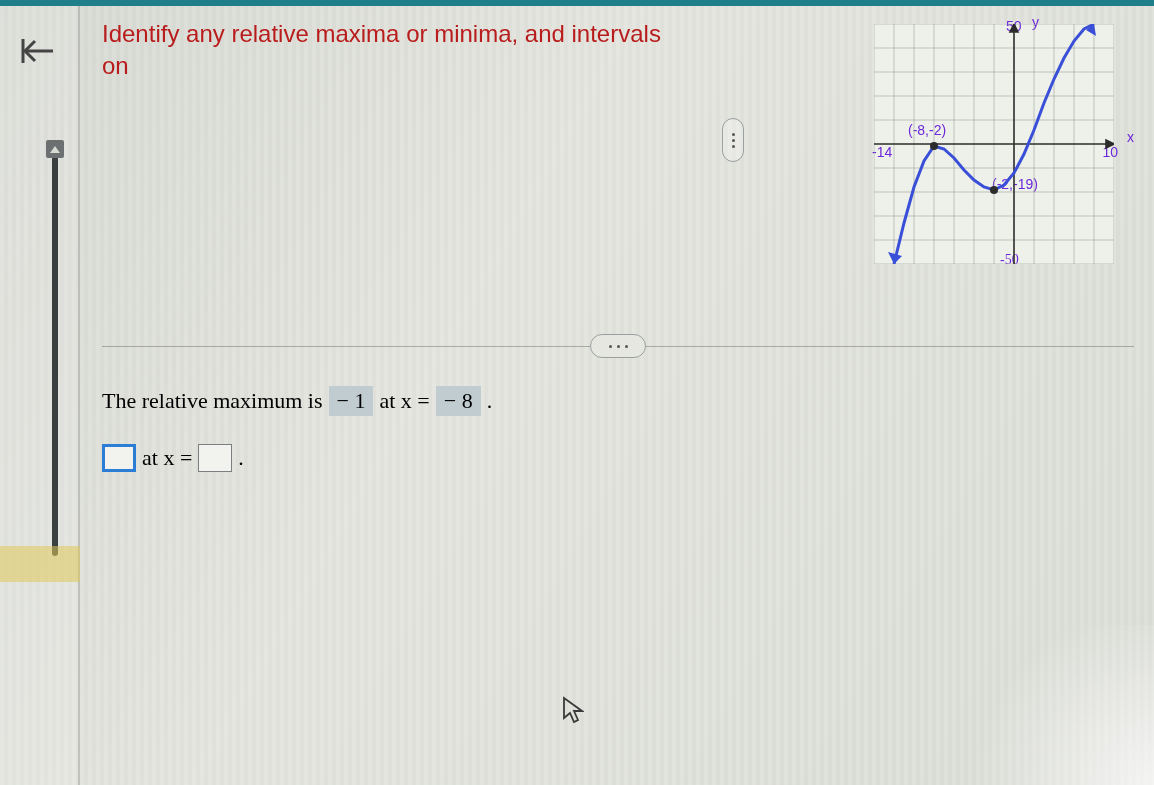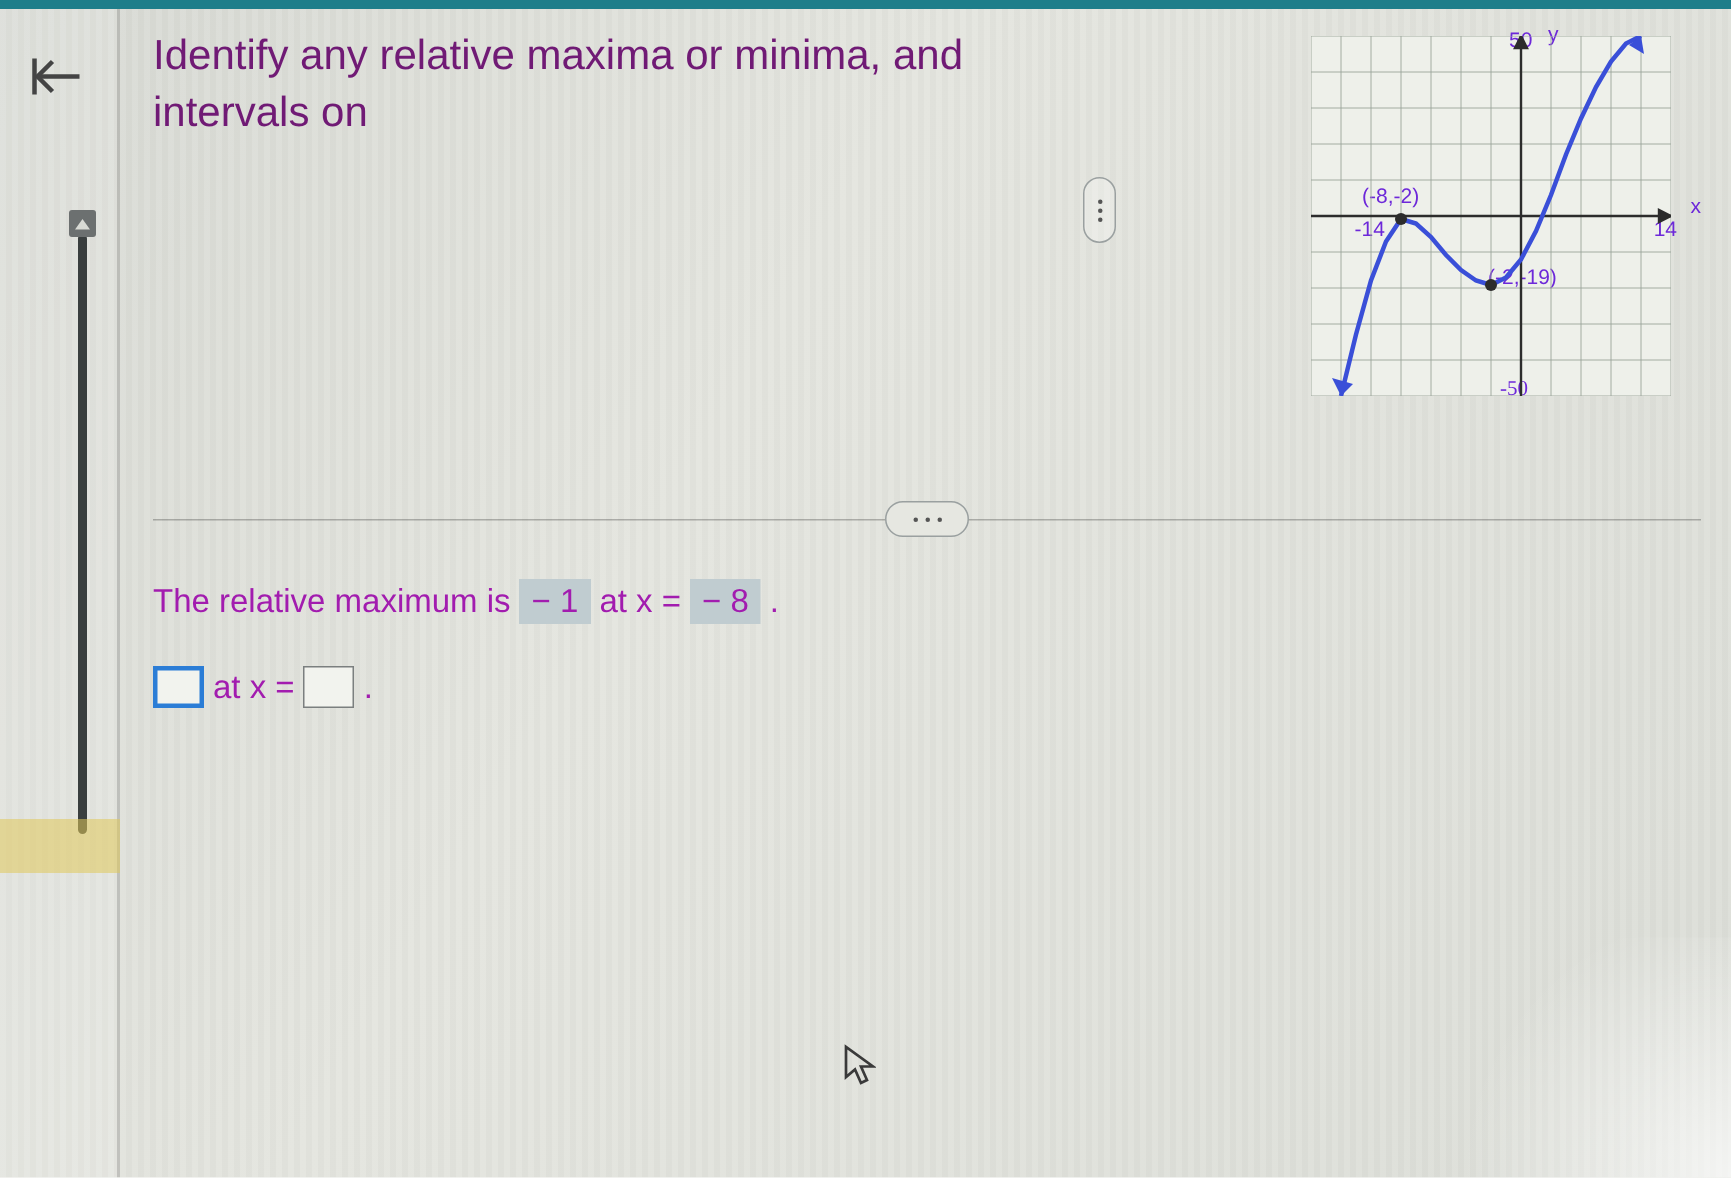--- a/index.html
+++ b/index.html
@@ -48,21 +48,21 @@
   }
   .content {
     position: absolute; top: 6px; left: 82px; right: 0; bottom: 0;
     padding: 12px 20px 20px 20px;
   }
   .question-row {
     display: flex; align-items: flex-start; gap: 20px;
   }
   .question-text {
     flex: 0 0 560px;
-    font-size: 28px; color: #701a75; line-height: 1.35;
+    font-size: 24px; color: #b91c1c; line-height: 1.35;
   }
   .ellipsis-vert {
     width: 22px; height: 44px; border: 1px solid #9aa0a0; border-radius: 11px;
     display: flex; flex-direction: column; align-items: center; justify-content: center;
     gap: 3px; margin-top: 100px; margin-left: 40px;
     background: rgba(255,255,255,0.25);
   }
   .ellipsis-vert span { width: 3px; height: 3px; background: #555; border-radius: 50%; }
   .graph-wrap {
     margin-left: auto; margin-right: 0px; margin-top: 6px;
@@ -78,21 +78,21 @@
     position: relative; margin-top: 70px; height: 2px;
   }
   .hr-line { position:absolute; top: 12px; left: 0; right: 0; height: 1px; background: rgba(0,0,0,0.25); }
   .ellipsis-horz {
     position: absolute; top: 0; left: 50%; transform: translateX(-50%);
     width: 56px; height: 24px; border: 1px solid #9aa0a0; border-radius: 12px;
     background: #e6e7e1;
     display: flex; align-items: center; justify-content: center; gap: 5px;
   }
   .ellipsis-horz span { width: 3px; height: 3px; background: #555; border-radius: 50%; }
-  .answers { margin-top: 50px; font-size: 22px; color: #a21caf; }
+  .answers { margin-top: 50px; font-size: 22px; color: #000000; font-family: Liberation Serif, serif; }
   .answer-line { display: flex; align-items: center; flex-wrap: wrap; gap: 6px; margin-bottom: 28px; }
   .filled-val {
     display: inline-block; min-width: 42px; padding: 2px 8px;
     background: #c0ccd0; font-size: 22px; text-align: center;
   }
   .blank-box {
     display: inline-block; width: 34px; height: 28px;
     border: 1px solid #7b7f7f; background: #f2f3ee;
   }
   .blank-box.active { border: 3px solid #2b7dd6; }
@@ -134,22 +134,22 @@
       <span></span>
         <span></span>
         <span></span>
     </div>
 
     <div class="graph-wrap">
       <div class="graph">
 
         <div class="axis-label" style="top:-6px; left:132px;">50</div>
         <div class="axis-label" style="top:-10px; left:158px;">y</div>
-        <div class="axis-label" style="top:120px; left:-2px;margin-left:31px;">-14</div>
-        <div class="axis-label" style="top:120px; right:-4px;">14</div>
+        <div class="axis-label" style="top:120px; left:-2px;">-14</div>
+        <div class="axis-label" style="top:120px; right:-4px;">10</div>
         <div class="axis-label" style="top:105px; right:-20px;">x</div>
         <div class="axis-label" style="bottom:-4px; left:126px;font-family:Liberation Serif, serif;">-50</div>
         <div class="axis-label" style="top:98px; left:32px; background:rgba(238,240,234,0.8); padding:0 2px;">(-8,-2)</div>
         <div class="axis-label" style="top:152px; left:116px; background:rgba(238,240,234,0.8); padding:0 2px;">(-2,-19)</div>
 
         <svg viewBox="0 0 240 240">
 
           <g stroke="#9aa49a" stroke-width="0.6">
 
             <line x1="0" y1="0" x2="0" y2="240"></line>

